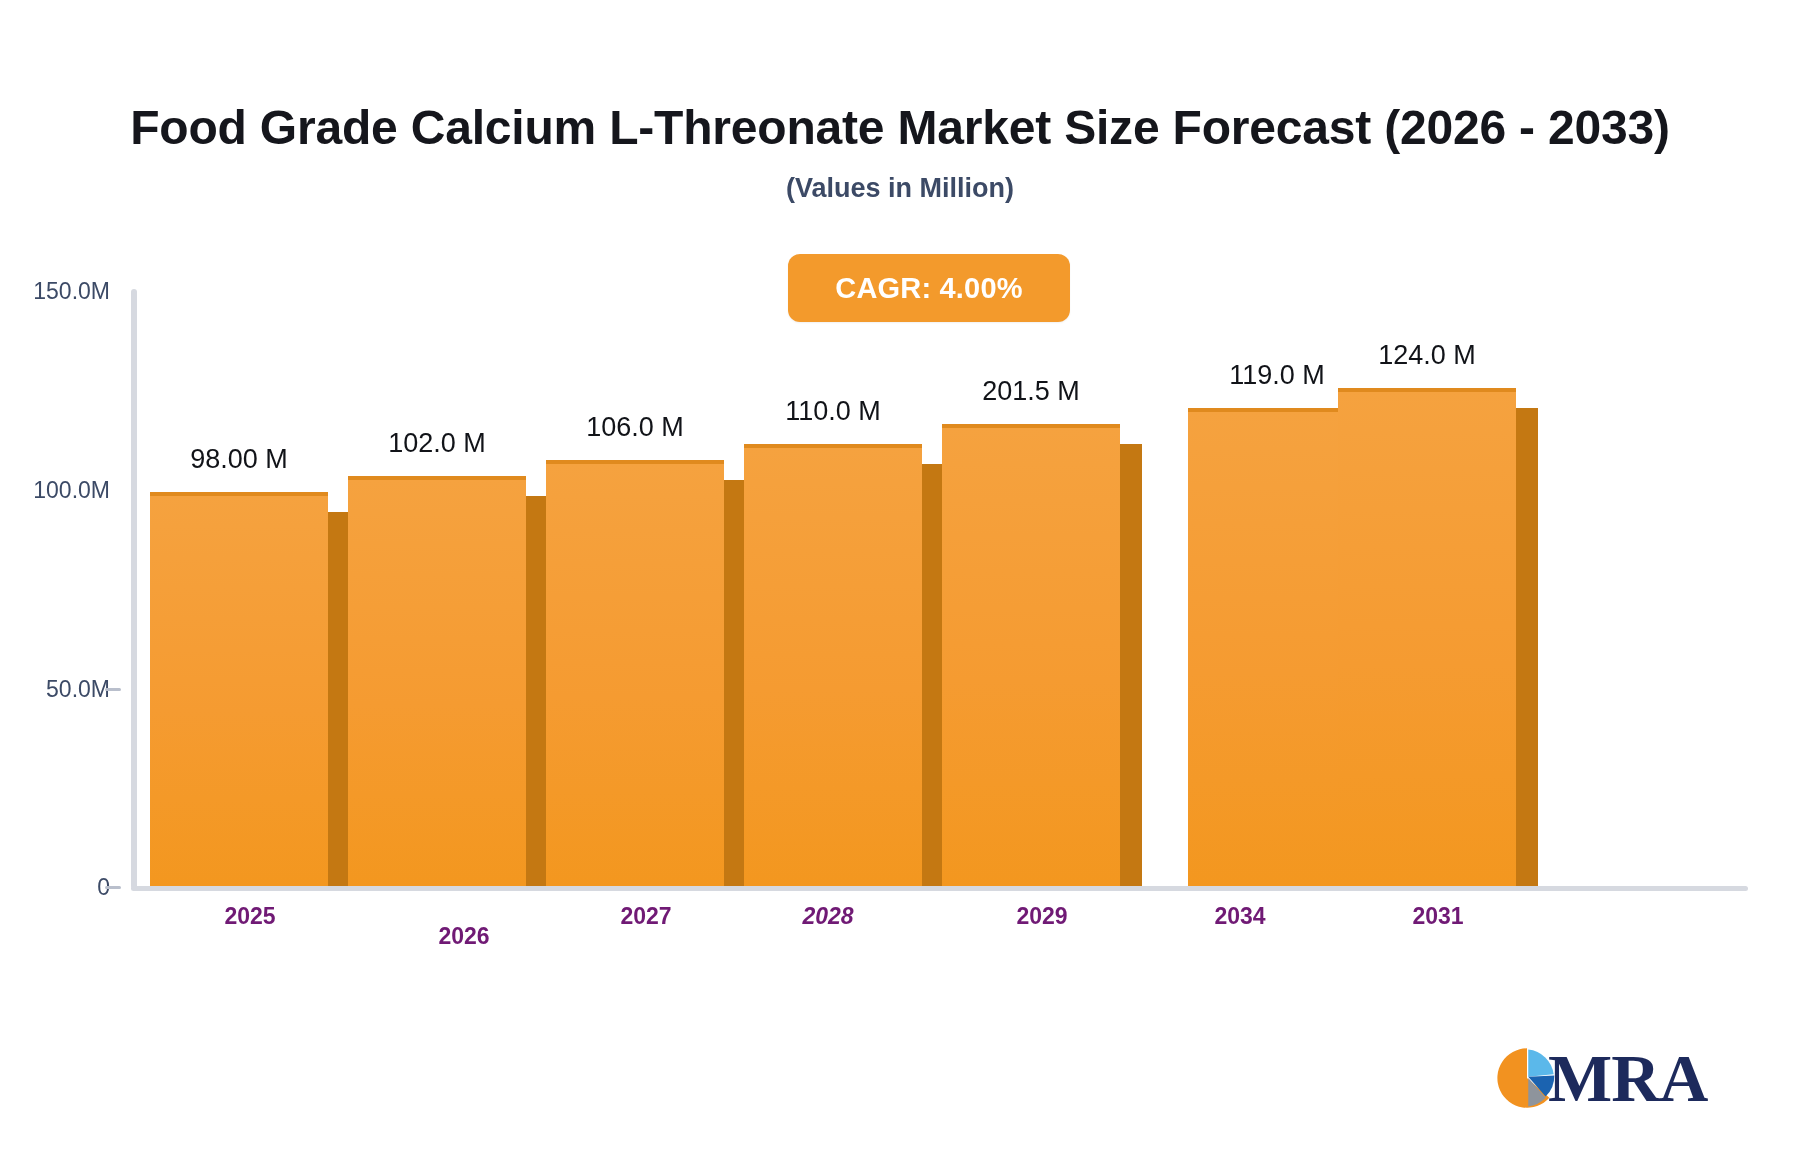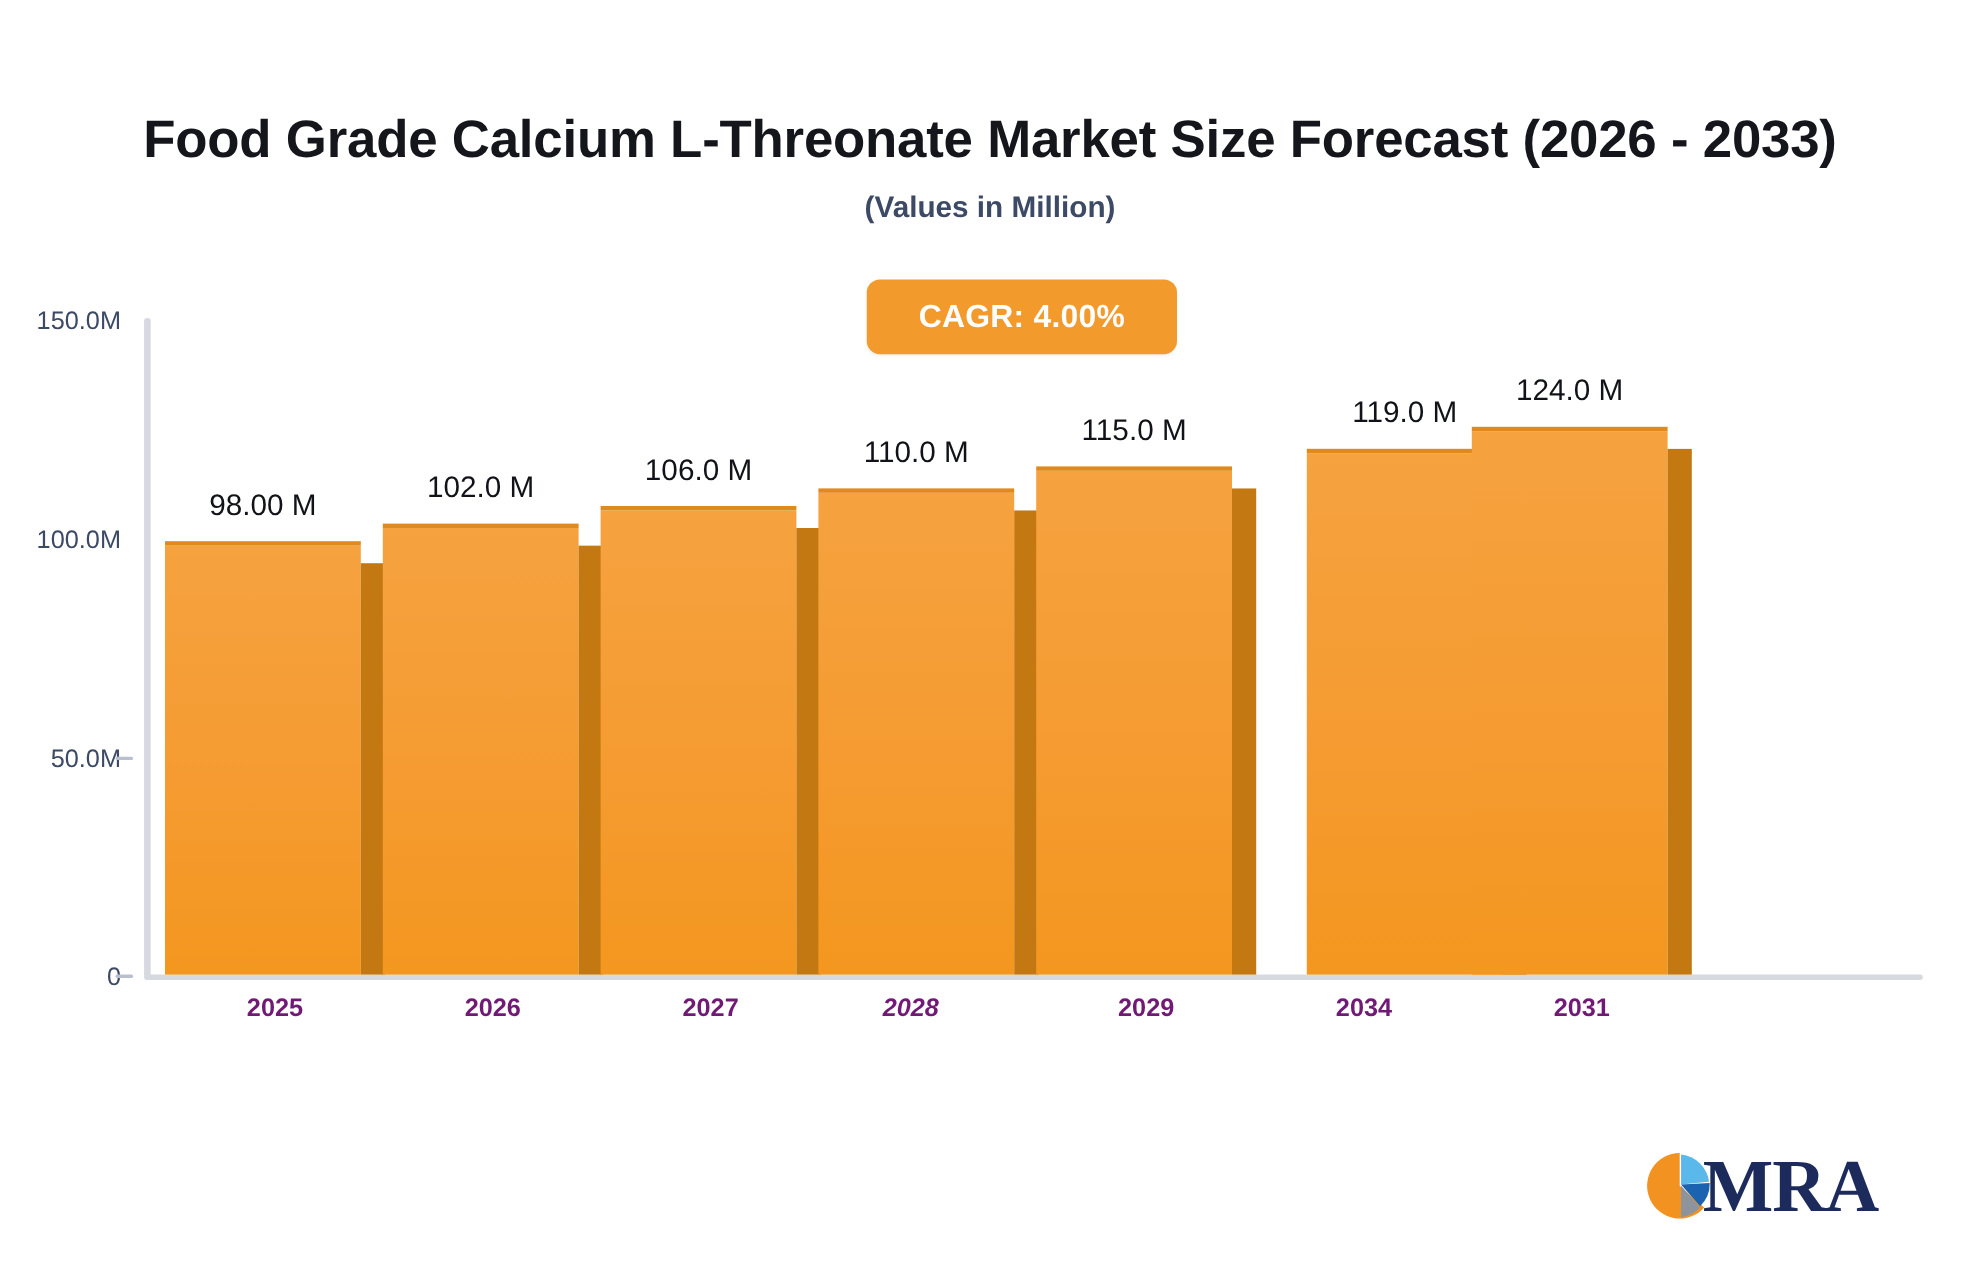--- a/index.html
+++ b/index.html
@@ -230,39 +230,39 @@
       <div class="bar-face" style="height:442px;"></div>
       <div class="bar-side" style="height:422px;"></div>
       <div class="bar-side-cap" style="top:155px;"></div>
       <div class="bar-label" style="left:-26px; top:107px;text-align:center;">110.0 M</div>
     </div>
 
     <div class="bar-group" style="left:942px; top:289px; width:200px; height:597px;">
       <div class="bar-face" style="height:462px;"></div>
       <div class="bar-side" style="height:442px;"></div>
       <div class="bar-side-cap" style="top:135px;"></div>
-      <div class="bar-label" style="left:-26px; top:87px;">115.0 M</div>
+      <div class="bar-label" style="left:-26px; top:87px;">201.5 M</div>
     </div>
 
     <div class="bar-group" style="left:1140px; top:289px; width:200px; height:597px;margin-left:48px;">
       <div class="bar-face" style="height:478px;"></div>
       <div class="bar-side" style="height:458px;"></div>
       <div class="bar-side-cap" style="top:119px;"></div>
       <div class="bar-label" style="left:-26px; top:71px;">119.0 M</div>
     </div>
 
     <div class="bar-group" style="left:1338px; top:289px; width:200px; height:597px;">
       <div class="bar-face" style="height:498px;"></div>
       <div class="bar-side" style="height:478px;"></div>
       <div class="bar-side-cap" style="top:99px;"></div>
       <div class="bar-label" style="left:-26px; top:51px;">124.0 M</div>
     </div>
 
     <div class="x-tick-label" style="left:150px;">2025</div>
-    <div class="x-tick-label" style="left:348px;">2026</div>
+    <div class="x-tick-label" style="left:364px;margin-top:20px;">2026</div>
     <div class="x-tick-label" style="left:546px;">2027</div>
     <div class="x-tick-label" style="left:728px;font-style:italic;">2028</div>
     <div class="x-tick-label" style="left:942px;">2029</div>
     <div class="x-tick-label" style="left:1140px;">2034</div>
     <div class="x-tick-label" style="left:1338px;">2031</div>
   </div>
 
   <div class="logo">
     <span class="logo-mark">
       <svg viewBox="0 0 100 100" width="62" height="62" aria-hidden="true">

